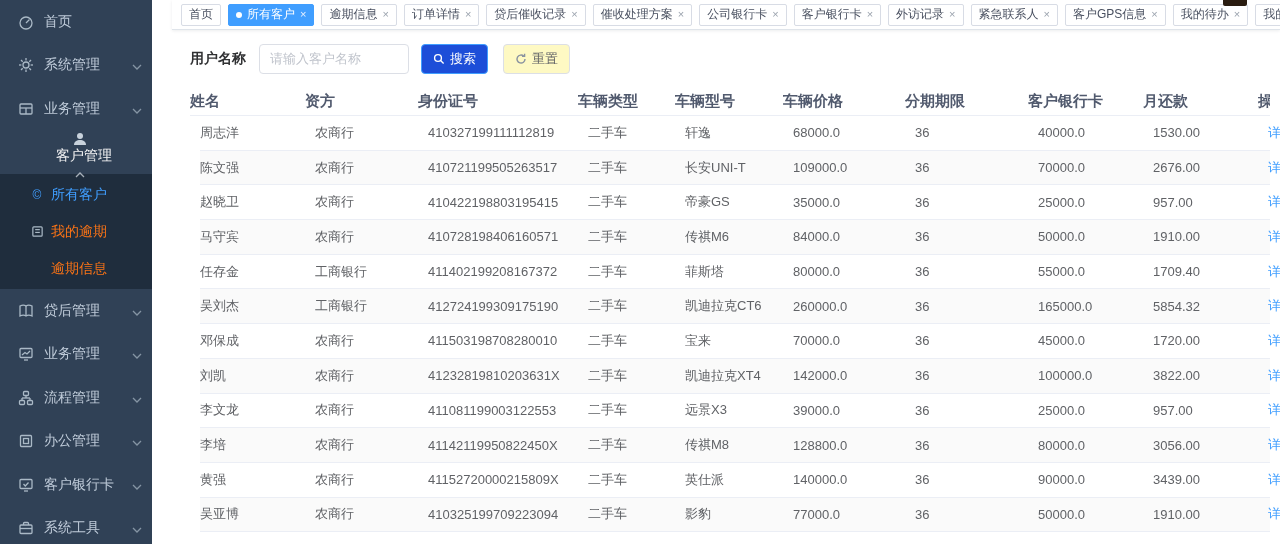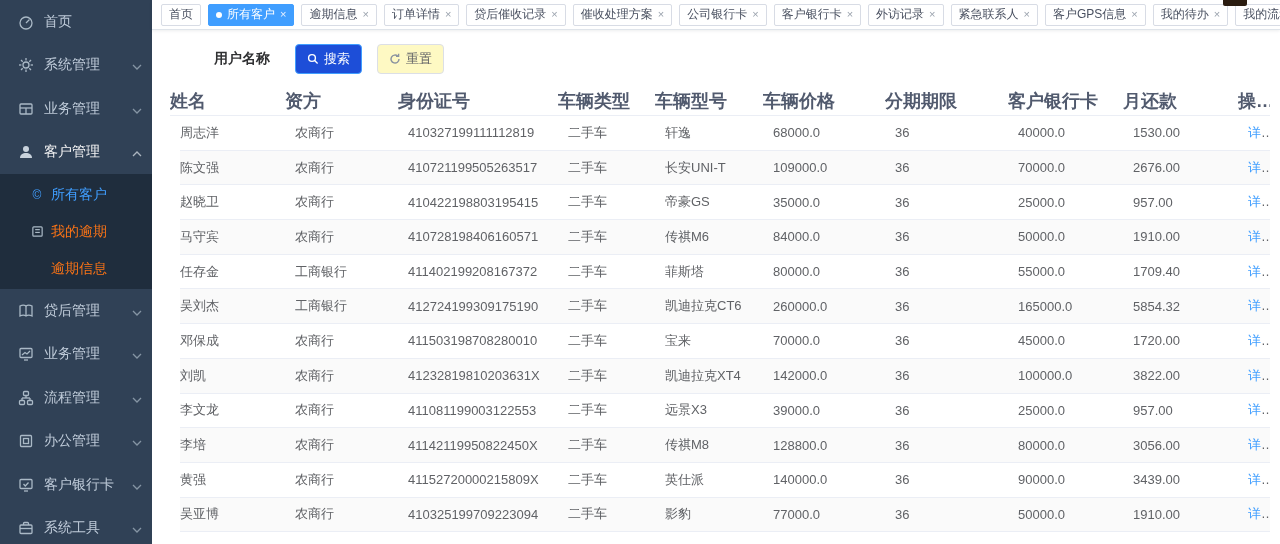--- a/index.html
+++ b/index.html
@@ -1,27 +1,27 @@
 <!DOCTYPE html>
 <html><head>
 <meta charset="utf-8">
 <style>
   * { margin:0; padding:0; box-sizing:border-box; }
   html,body { width:1280px; height:544px; overflow:hidden; background:#fff;
     font-family:"Liberation Sans","DejaVu Sans",sans-serif; }
-  .app { position:relative; width:1280px; height:544px; display:flex; }
+  .app { position:relative; width:1280px; height:544px; display:flex;gap:20px; }
 
   
   .sidebar { width:152px; height:544px; background:#304156; flex:none; overflow:hidden; }
   .side-item { height:43.5px; display:flex; align-items:center; padding:0 10px 0 17px;
     color:#bfcbd9; font-size:14px; cursor:pointer; }
   .side-item .ico { width:18px; height:16px; flex:none; display:flex; align-items:center; justify-content:center; }
   .side-item .lbl { margin-left:9px; flex:1; }
   .side-item .chev { flex:none; opacity:.7; }
-  .side-item.parent-active { color:#f4f4f5; }
+  .side-item.parent-active { color:#f4f4f5;flex-direction:column; }
   .submenu { background:#1f2d3d; padding:2px 0; }
   .sub-item { height:37px; display:flex; align-items:center; padding-left:30px;
     color:#f97316; font-size:14px; cursor:pointer; }
   .sub-item .sico { width:14px; height:14px; margin-right:7px; display:flex; align-items:center; justify-content:center; font-size:12px; line-height:14px; }
   .sub-item.noicon { padding-left:51px; }
   .sub-item.active { color:#409EFF; }
   svg.lineicon { stroke:#aab9c6; fill:none; stroke-width:1.3; }
   .parent-active svg.lineicon { stroke:#dfe6ec; }
 
   
@@ -37,37 +37,37 @@
   .tab .x { margin-left:5px; font-size:11px; color:#9aa2ad; line-height:1; }
   .tab.active { background:#409EFF; border-color:#409EFF; color:#fff; }
   .tab.active .dot { display:inline-block; }
   .tab.active .x { color:#e8f1ff; }
 
   .avatar-sliver { position:absolute; left:1223px; top:0; width:24px; height:6px;
     background:#2a1c10; border-radius:0 0 2px 2px; }
 
   
   .search-row { height:57px; display:flex; align-items:center; padding:0 18px; flex:none; }
-  .search-label { font-size:14px; font-weight:bold; color:#303133; margin-right:13px;margin-left:44px; }
+  .search-label { font-size:14px; font-weight:bold; color:#303133; margin-right:13px; }
   .search-input { width:150px; height:30px; border:1px solid #dcdfe6; border-radius:4px;
     padding:0 10px; font-size:13px; color:#606266; outline:none; }
   .search-input::placeholder { color:#c0c4cc; }
   .btn { height:30px; display:inline-flex; align-items:center; border-radius:4px;
     font-size:13px; padding:0 11px; cursor:pointer; }
   .btn-primary { background:#1d4ed8; border:1px solid #409EFF; color:#fff; margin-left:12px; }
   .btn-plain { background:#fef9c3; border:1px solid #dcdfe6; color:#606266; margin-left:15px; }
   .btn .bico { margin-right:5px; display:flex; align-items:center; }
 
   
   .table { flex:1; padding:0 10px 0 18px; overflow:hidden; }
   .tr { display:grid;
     grid-template-columns:115px 113px 160px 97px 108px 122px 123px 115px 115px minmax(0,1fr);
     align-items:center; border-bottom:1px solid #ebeef5; }
   .thead { height:29px; }
-  .thead .td { font-weight:bold; color:#515a6e; font-size:18px; }
+  .thead .td { font-weight:bold; color:#515a6e; font-size:15px; }
   .trow { height:34.7px;margin-left:10px; }
   .trow.striped { background:#fafafa; }
   .td { font-size:13px; color:#606266; padding-right:8px; overflow:hidden;
     text-overflow:ellipsis; white-space:nowrap; }
   .td.op { text-align:right; padding-right:12px; }
   .link { color:#409EFF; cursor:pointer; }
 </style>
 </head>
 <body>
 
@@ -323,20 +323,21 @@
   </span>
         <span class="tab">
 
     <span class="tlabel">我的流程</span>
 
   </span>
       </div>
 
     <div class="search-row">
       <span class="search-label">用户名称</span>
+      <input class="search-input" type="text" placeholder="请输入客户名称" style="">
       <button class="btn btn-primary">
         <span class="bico">
           <svg width="12" height="12" viewBox="0 0 12 12" fill="none" stroke="#fff" stroke-width="1.4">
               <circle cx="5" cy="5" r="3.4"></circle>
               <line x1="7.6" y1="7.6" x2="10.6" y2="10.6"></line>
             </svg>
         </span>
         <span>搜索</span>
       </button>
       <button class="btn btn-plain">

